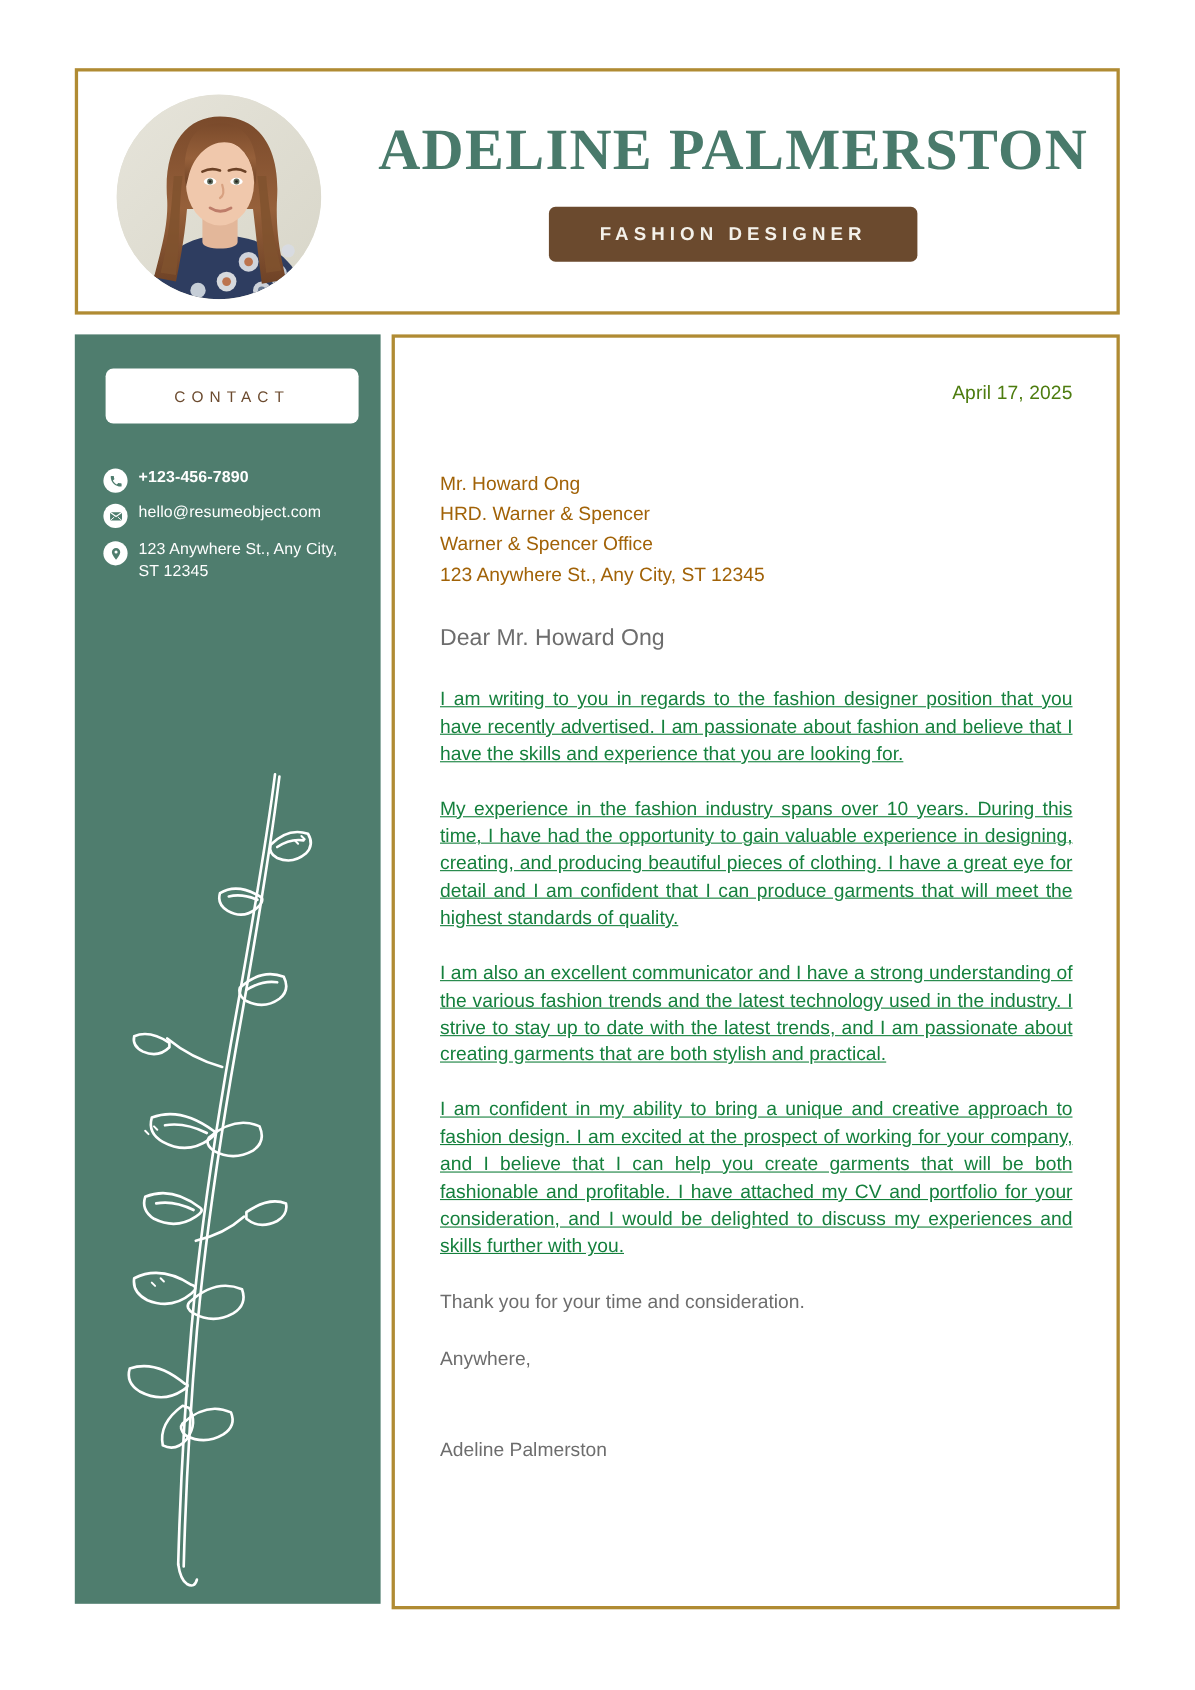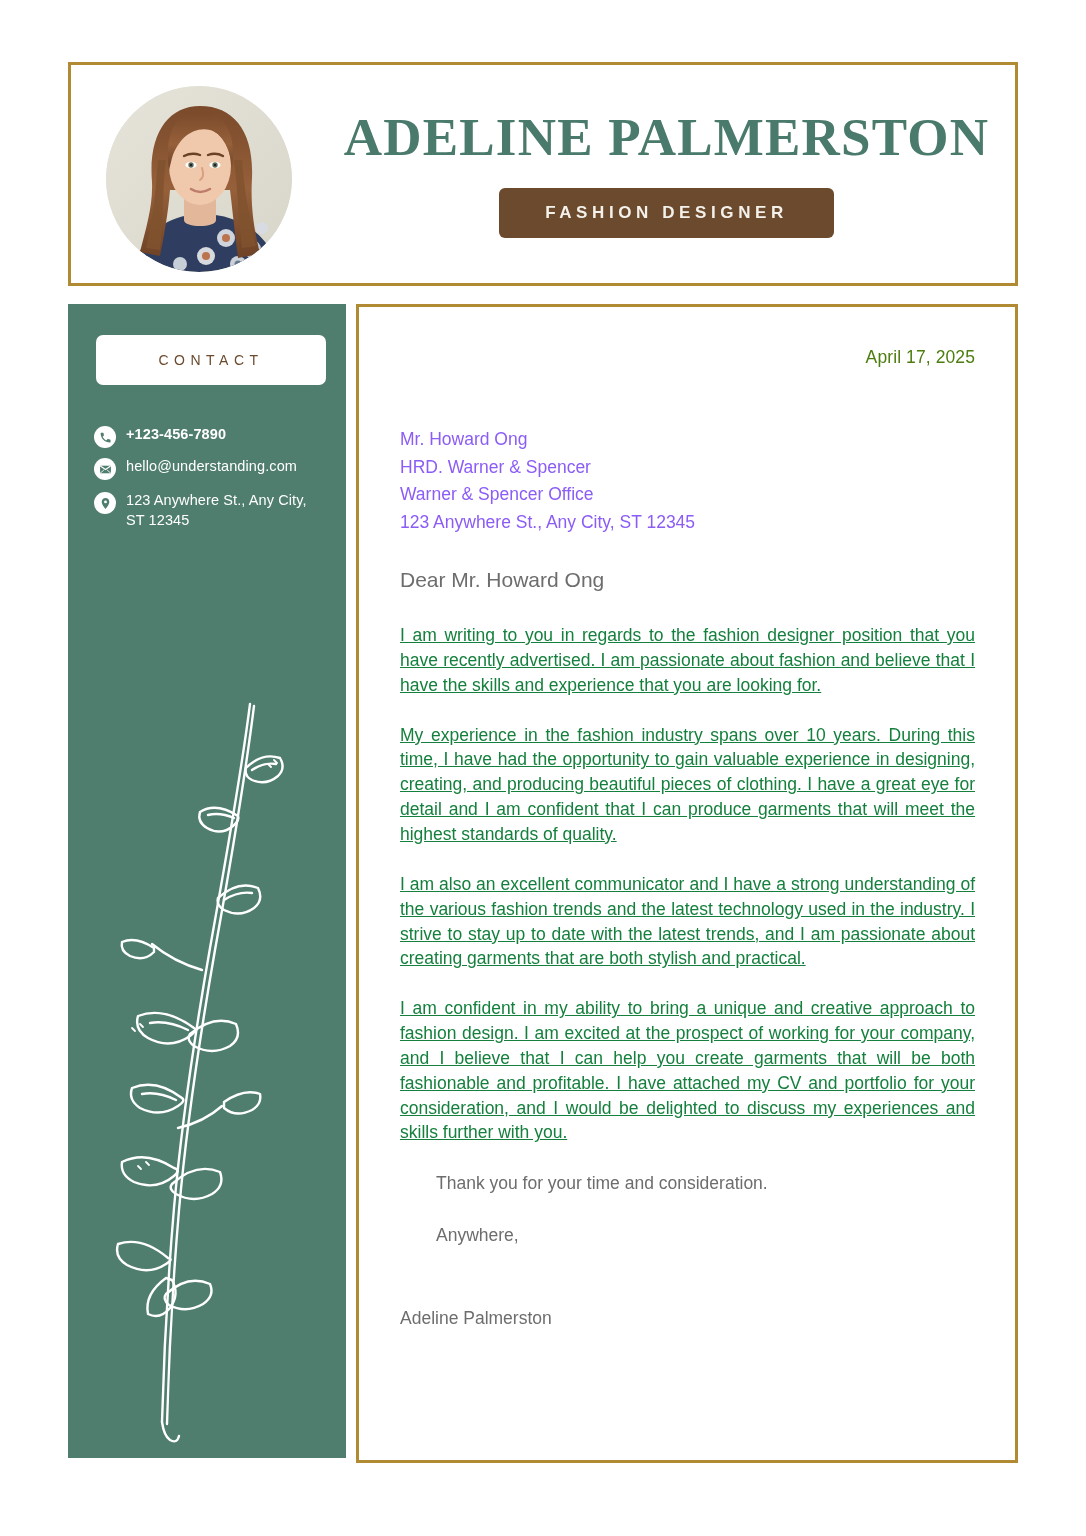--- a/index.html
+++ b/index.html
@@ -176,21 +176,21 @@
 
   .letter-date {
     text-align: right;
     color: #4d7c0f;
     font-size: 17.5px;
     letter-spacing: 0.1px;
     margin-bottom: 58px;
   }
 
   .recipient {
-    color: #8b5cf6;
+    color: #a16207;
     font-size: 17.5px;
     line-height: 1.58;
     margin-bottom: 27px;
   }
   .recipient div { white-space: nowrap; }
 
   .salutation {
     color: #6D6D6D;
     font-size: 21px;
     line-height: 1.55;
@@ -204,21 +204,20 @@
     text-align: justify;
     margin-bottom: 25px;
     text-decoration: underline;
   }
 
   .closing-line {
     color: #6D6D6D;
     font-size: 17.5px;
     line-height: 1.5;
     margin-bottom: 25px;
-    margin-left: 36px;
   }
 
   .signature-name {
     color: #6D6D6D;
     font-size: 17.5px;
     margin-top: 60px;
   }
 </style>
 </head>
 <body>
@@ -312,21 +311,21 @@
       </div>
 
       <div class="contact-row">
         <span class="contact-icon">
           <svg width="13" height="13" viewBox="0 0 24 24" fill="#4F7D6E">
             <path d="M2 5h20v14H2z" fill="#4F7D6E"></path>
             <path d="M2 5l10 7 10-7" stroke="#ffffff" stroke-width="2" fill="none"></path>
             <path d="M2 19l7-6M22 19l-7-6" stroke="#ffffff" stroke-width="1.6" fill="none"></path>
           </svg>
         </span>
-        <span class="contact-text">hello@understanding.com</span>
+        <span class="contact-text">hello@resumeobject.com</span>
       </div>
 
       <div class="contact-row" style="margin-top:10px">
         <span class="contact-icon">
           <svg width="13" height="13" viewBox="0 0 24 24" fill="#4F7D6E">
             <path d="M12 2C8.1 2 5 5.1 5 9c0 5.2 7 13 7 13s7-7.8 7-13c0-3.9-3.1-7-7-7z"></path>
             <circle cx="12" cy="9" r="2.6" fill="#ffffff"></circle>
           </svg>
         </span>
         <span class="contact-text addr">123 Anywhere St., Any City, ST 12345</span>

